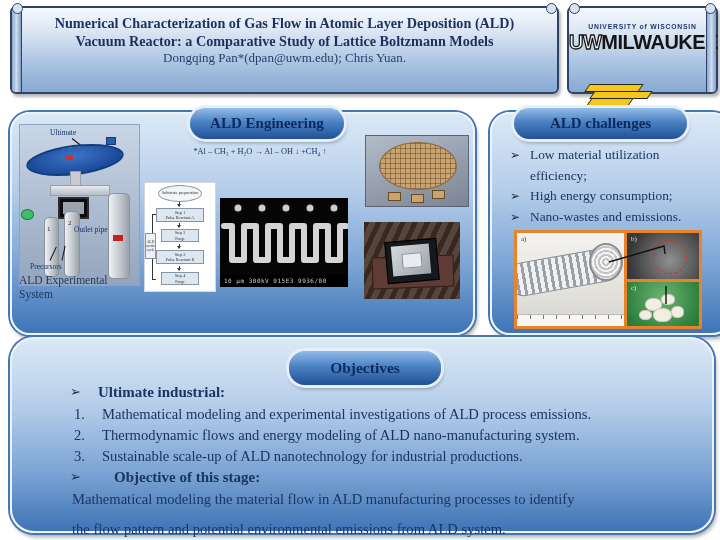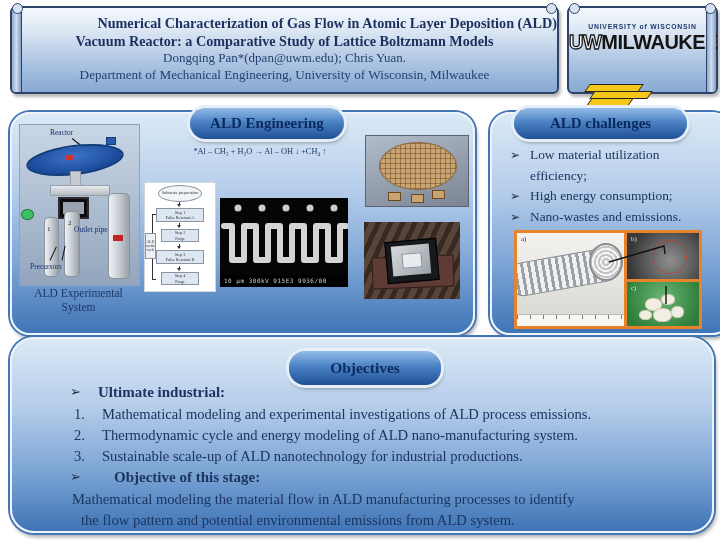--- a/index.html
+++ b/index.html
@@ -13,21 +13,21 @@
   .titlebox{left:10px;top:6px;width:545px;height:84px;text-align:center;}
   .logobox{left:567px;top:6px;width:147px;height:84px;}
   .strip{position:absolute;top:0;bottom:0;width:9px;
     background:linear-gradient(90deg,#8fa8cc,#cfdcee 50%,#7e9cc4);}
   .strip.l{left:0;border-right:1px solid #2e4368;border-radius:4px 0 0 4px;}
   .strip.r{right:0;border-left:1px solid #2e4368;border-radius:0 4px 4px 0;}
   .curl{position:absolute;top:-5px;width:9px;height:9px;border-radius:50%;
     background:#d7e3f1;border:1.5px solid #2e4368;}
   .curl.l{left:0;} .curl.r{right:0;}
   .title-l1,.title-l2{font-weight:bold;font-size:14.2px;line-height:17.5px;color:#1c2f5e;}
-  .title-l1{margin-top:7px;text-align:right;}
+  .title-l1{margin-top:7px;}
   .title-authors{font-size:13px;line-height:16px;color:#27406f;}
   .title-affil{font-size:13.2px;line-height:17px;color:#27406f;}
 
   .logo-top{margin-top:15px;text-align:center;font-family:"Liberation Sans",sans-serif;
     font-size:6.8px;font-weight:bold;letter-spacing:.8px;color:#1e3a6e;}
   .logo-main{text-align:center;margin-top:1px;font-family:"Liberation Sans",sans-serif;
     font-size:20px;font-weight:900;letter-spacing:-.5px;color:#141414;}
   .logo-main .uw{color:#f4f6f9;-webkit-text-stroke:1.3px #141414;}
   .waves{position:absolute;left:18px;bottom:8px;}
   .waves i{position:absolute;display:block;height:6px;background:#f5c71a;
@@ -66,21 +66,21 @@
   .fr-manifold{position:absolute;left:30px;top:60px;width:58px;height:9px;
     background:linear-gradient(#e8ebee,#b6bcc4);border:1px solid #98a0a8;}
   .fr-screen{position:absolute;left:38px;top:72px;width:27px;height:18px;background:#0c0c10;border:2px solid #2c2c30;}
   .fr-screen-in{position:absolute;left:3px;top:3px;right:3px;bottom:3px;background:#9aa4ae;}
   .fr-cyl{position:absolute;border-radius:5px;border:1px solid #8a929a;
     background:linear-gradient(90deg,#f0f2f4,#c2c8ce 55%,#9aa2aa);}
   .fr-red{position:absolute;background:#c22222;}
   .fr-green{position:absolute;left:1px;top:84px;width:11px;height:9px;background:#3fbe63;
     border:1px solid #1d7d3d;border-radius:50%;}
   .fr-num{position:absolute;font-size:7px;color:#222;}
-  .reactor-caption{position:absolute;left:7px;top:172px;width:119px;text-align:center;
+  .reactor-caption{position:absolute;left:7px;top:159px;width:119px;text-align:left;
     font-size:11.5px;line-height:14px;color:#1f3864;}
 
   
   .equations{position:absolute;left:135px;top:28px;width:226px;text-align:center;
     font-size:8.3px;line-height:19px;color:#16345f;white-space:nowrap;}
 
   
   .flowchart{position:absolute;left:133px;top:69px;width:70px;height:108px;background:#fff;
     box-shadow:0 0 0 1px #d0d8e0;}
   .fc-oval{position:absolute;left:13px;top:2px;width:44px;height:17px;border:1px solid #8a94a0;
@@ -166,35 +166,34 @@
   .obj-row .mk{width:28px;flex:none;font-size:13px;color:#1a2a3a;}
   .obj-row .num{width:28px;flex:none;}
   .obj-row .hd{font-weight:bold;font-size:15px;}
   .or-h1{left:58px;top:45px;}
   .or-i1{left:62px;top:67px;}
   .or-i2{left:62px;top:88px;}
   .or-i3{left:62px;top:109px;}
   .or-h2{left:58px;top:130px;}
   .or-h2 .hd{margin-left:16px;}
   .or-p1{left:60px;top:152px;}
-  .or-p2{left:60px;top:173px;margin-left:9px;}
+  .or-p2{left:60px;top:182px;}
 </style>
 </head>
 <body>
 
 <div class="slide">
 
   <div class="scrollbox titlebox">
     <div class="strip l"></div>
     <div class="curl l"></div>
     <div class="curl r"></div>
     <div class="title-l1">Numerical Characterization of Gas Flow in Atomic Layer Deposition (ALD)</div>
     <div class="title-l2">Vacuum Reactor: a Comparative Study of Lattice Boltzmann Models</div>
     <div class="title-authors">Dongqing Pan*(dpan@uwm.edu); Chris Yuan.</div>
-    <div class="title-affil">Department of Mechanical Engineering, University of Wisconsin, Milwaukee</div>
   </div>
 
   <div class="scrollbox logobox">
     <div class="strip r"></div>
     <div class="curl l"></div>
     <div class="curl r"></div>
     <div class="logo-top">UNIVERSITY of WISCONSIN</div>
     <div class="logo-main"><span class="uw">UW</span><span>MILWAUKEE</span></div>
     <div class="waves">
         <i></i>
@@ -202,21 +201,21 @@
         <i></i>
       </div>
   </div>
 
   <div class="panel intro">
     <div class="badge badge-intro">
       <span>ALD Engineering</span>
     </div>
 
     <div class="fig-reactor">
-      <span class="fr-label" style="left:30px;top:3px;">Reactor</span>
+      <span class="fr-label" style="left:30px;top:3px;">Ultimate</span>
       <div class="fr-line" style="left:52px;top:13px;width:13px;transform:rotate(38deg);"></div>
       <div class="fr-disc"></div>
       <div class="fr-disc-red"></div>
       <div class="fr-cap" style="left:86px;top:12px;width:8px;height:6px;"></div>
       <div class="fr-stem"></div>
       <div class="fr-manifold"></div>
       <div class="fr-screen">
           <div class="fr-screen-in"></div>
         </div>
       <div class="fr-cyl" style="left:88px;top:68px;width:20px;height:84px;"></div>
@@ -346,21 +345,21 @@
     <div class="obj-row or-h1">
       <span class="mk">➢</span>
       <span class="hd">Ultimate industrial:</span>
     </div>
     <div class="obj-row or-i1">
       <span class="num">1.</span>
       <span>Mathematical modeling and experimental investigations of ALD process emissions.</span>
     </div>
     <div class="obj-row or-i2">
       <span class="num">2.</span>
-      <span>Thermodynamic cycle and energy modeling of ALD nano-manufacturing system.</span>
+      <span>Thermodynamic flows and energy modeling of ALD nano-manufacturing system.</span>
     </div>
     <div class="obj-row or-i3">
       <span class="num">3.</span>
       <span>Sustainable scale-up of ALD nanotechnology for industrial productions.</span>
     </div>
     <div class="obj-row or-h2">
       <span class="mk">➢</span>
       <span class="hd">Objective of this stage:</span>
     </div>
     <div class="obj-row or-p1">

